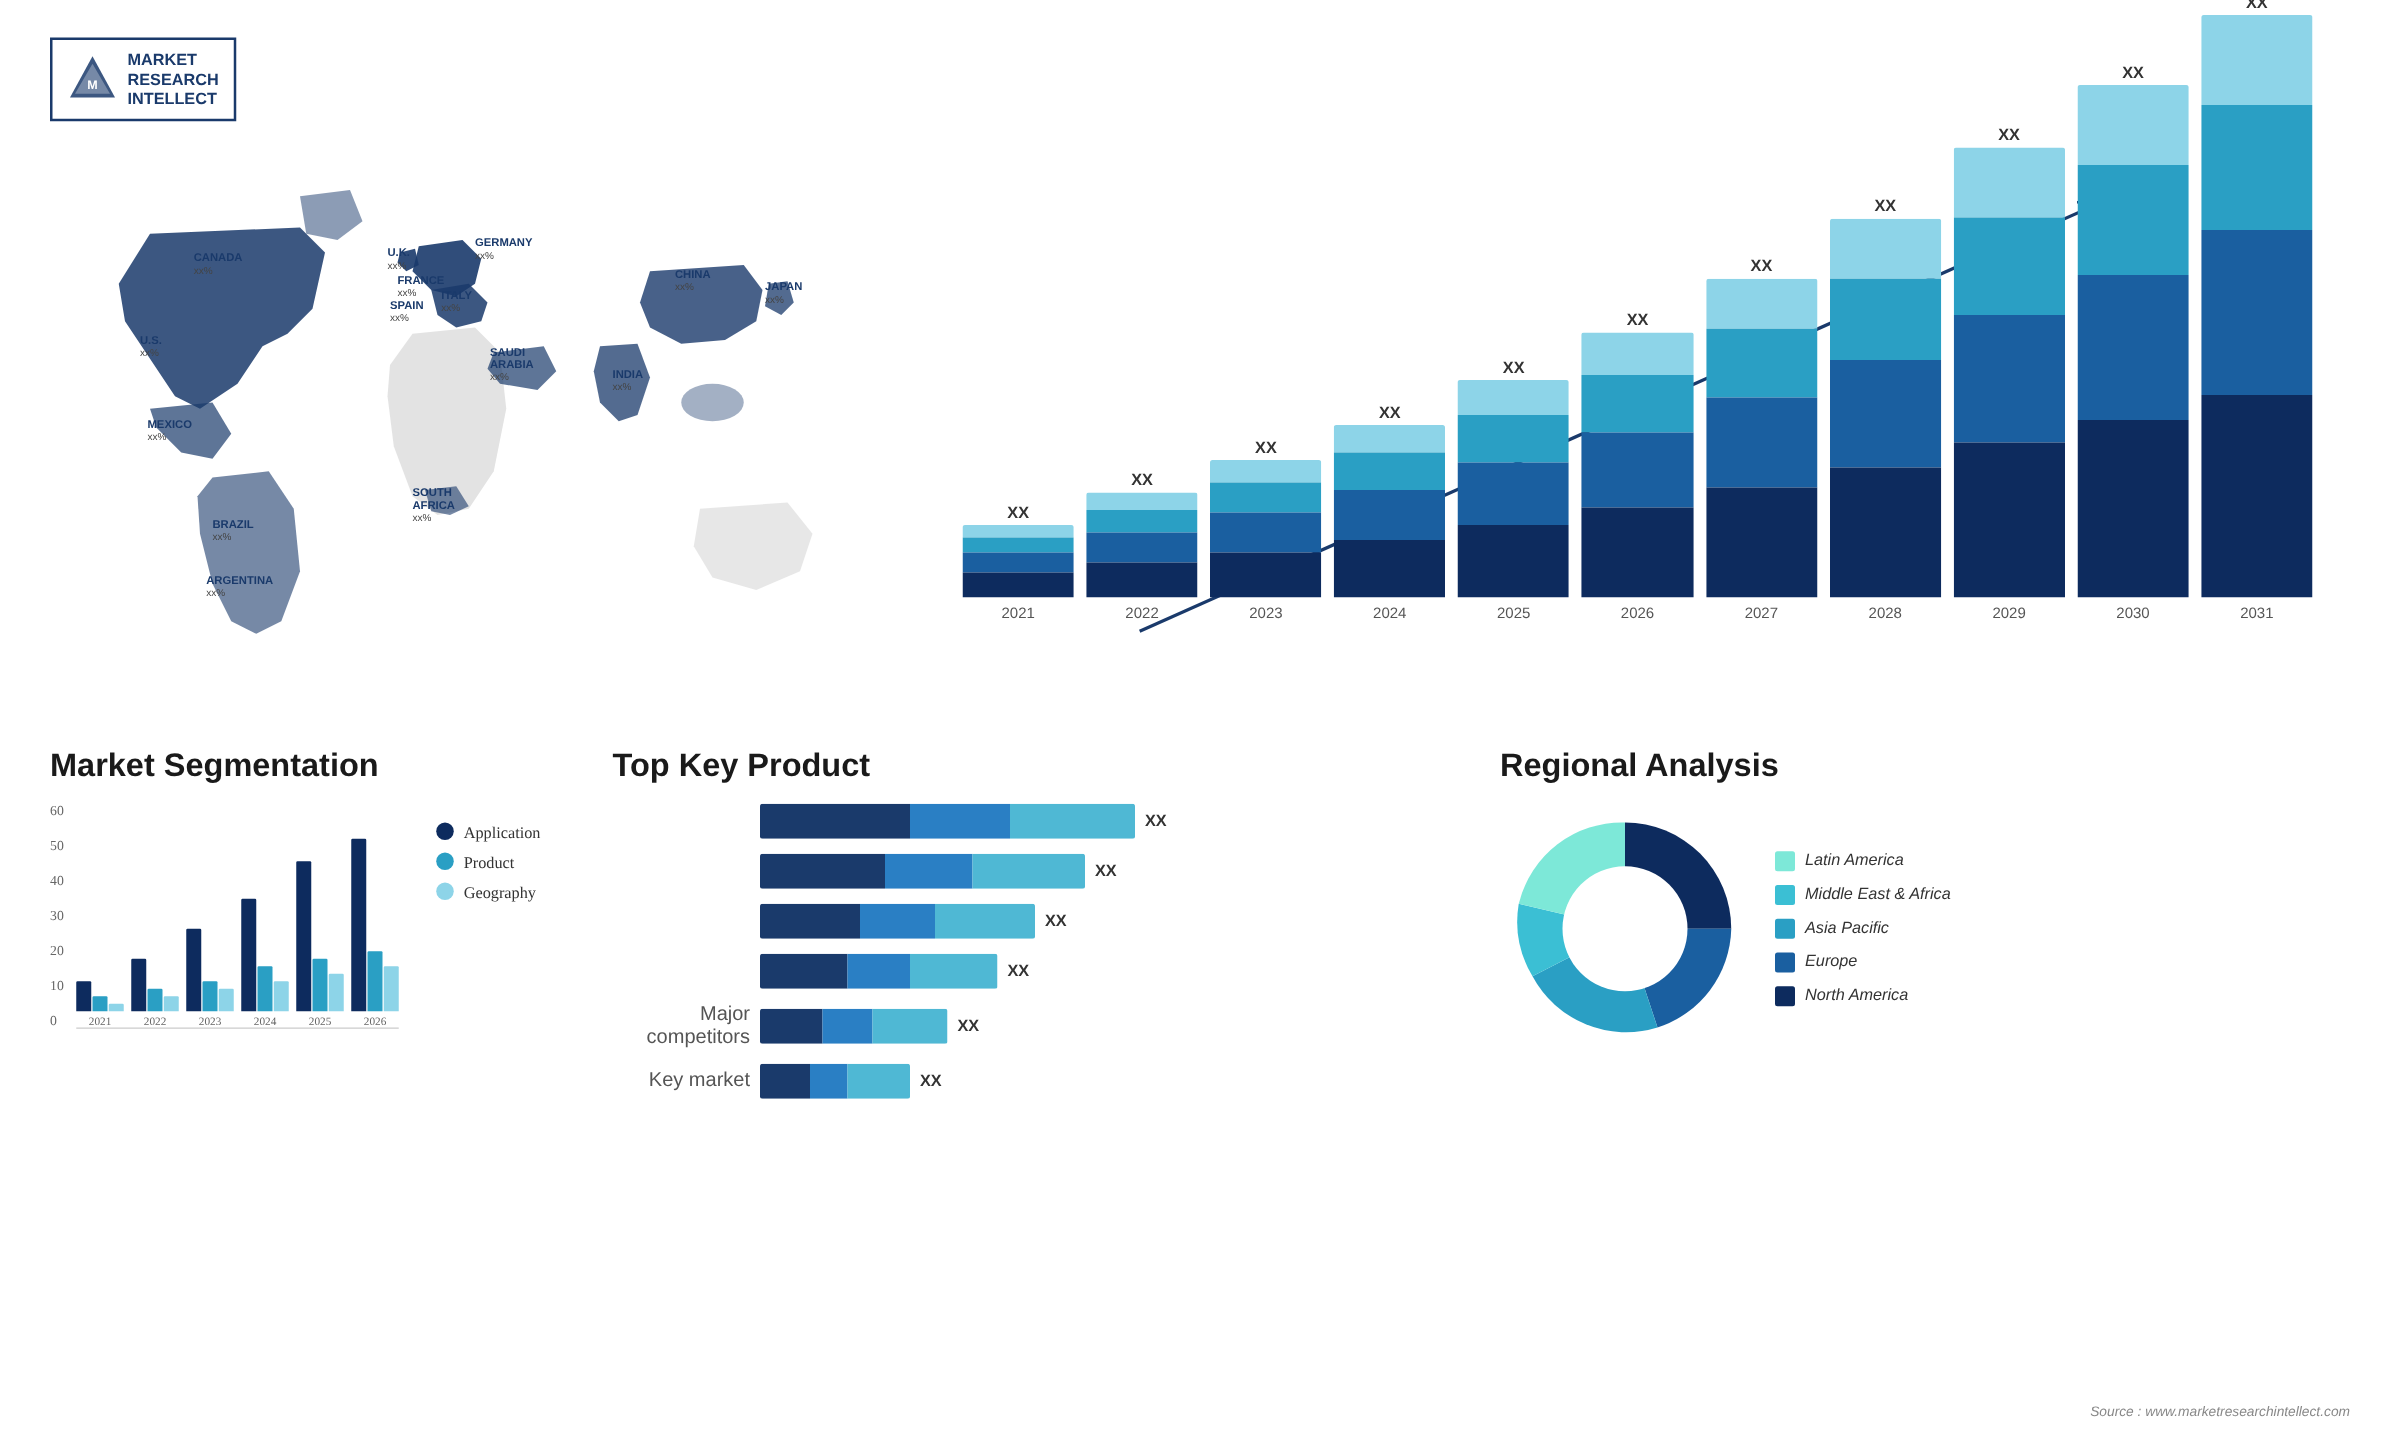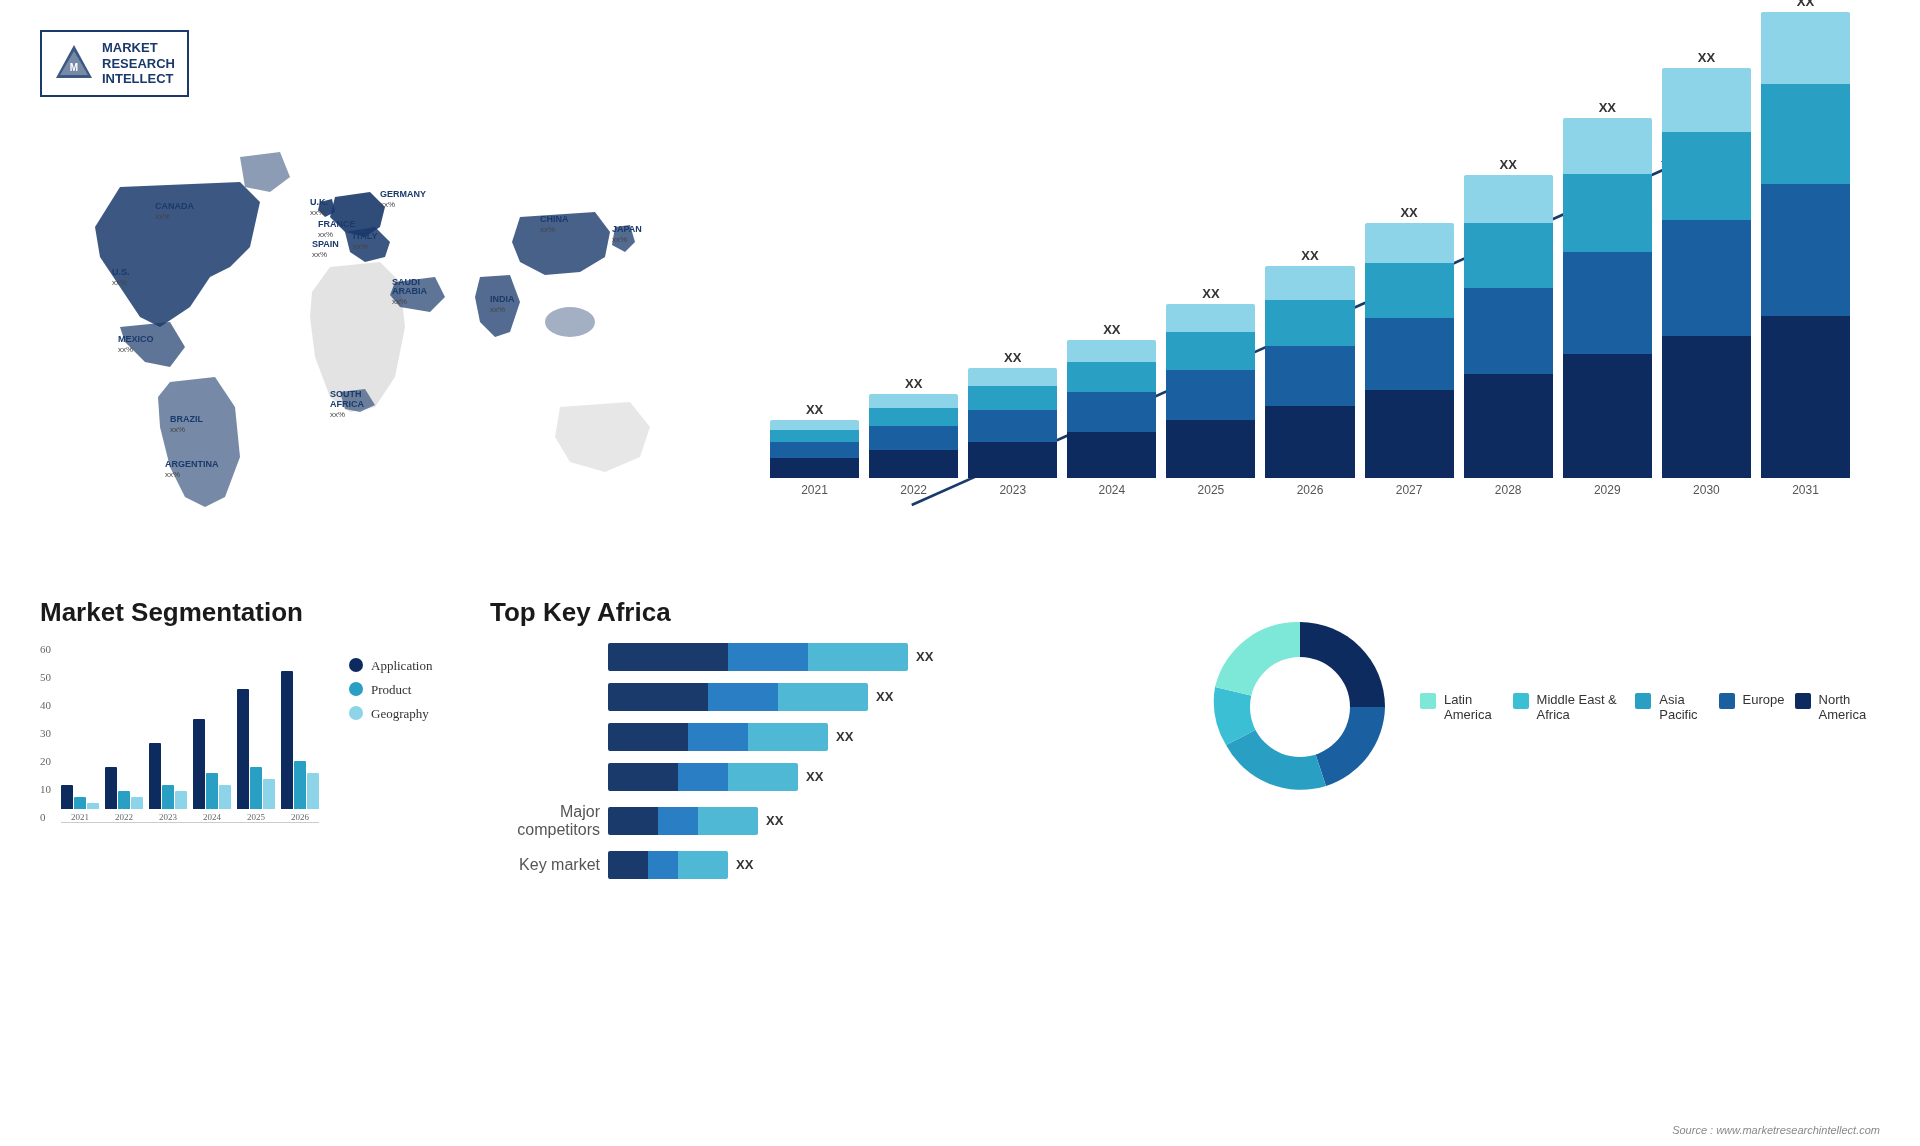--- a/index.html
+++ b/index.html
@@ -185,22 +185,23 @@
       margin-top: 10px;
     }
     .donut-container {
       position: relative;
       width: 200px;
       height: 200px;
       flex-shrink: 0;
     }
     .regional-legend {
       display: flex;
-      flex-direction: row;
+      flex-direction: column;
       gap: 10px;
+      font-style: italic;
     }
     .regional-legend-item {
       display: flex;
       align-items: flex-start;
       gap: 8px;
       font-size: 13px;
       color: #333;
     }
     .regional-legend-color {
       width: 16px;
@@ -574,21 +575,21 @@
         </div>
         <div class="legend-item">
           <div class="legend-dot" style="background:#8dd4e8;"></div>
           <span>Geography</span>
         </div>
       </div>
     </div>
   </div>
 
   <div class="players-section">
-    <div class="section-title">Top Key Africa</div>
+    <div class="section-title">Top Key Product</div>
     <div class="players-bars">
 
       <div class="player-row">
         <div class="player-label"></div>
         <div class="player-bar-container">
           <div class="player-bar" style="width:300px;">
             <div class="player-bar-seg1" style="width:120px;"></div>
             <div class="player-bar-seg2" style="width:80px;"></div>
             <div class="player-bar-seg3" style="width:100px;"></div>
           </div>
@@ -653,20 +654,21 @@
             <div class="player-bar-seg3" style="width:50px;"></div>
           </div>
           <span class="player-xx">XX</span>
         </div>
       </div>
 
     </div>
   </div>
 
   <div class="regional-section">
+    <div class="section-title">Regional Analysis</div>
     <div class="regional-content">
 
       <div class="donut-container">
         <svg viewBox="0 0 200 200" width="200" height="200">
 
           <path d="M 100,100 L 100,15 A 85,85 0 0,1 185,100 Z" fill="#0d2b5e"></path>
 
           <path d="M 100,100 L 185,100 A 85,85 0 0,1 126,179 Z" fill="#1a5fa0"></path>
 
           <path d="M 100,100 L 126,179 A 85,85 0 0,1 26,138 Z" fill="#2a9fc4"></path>

